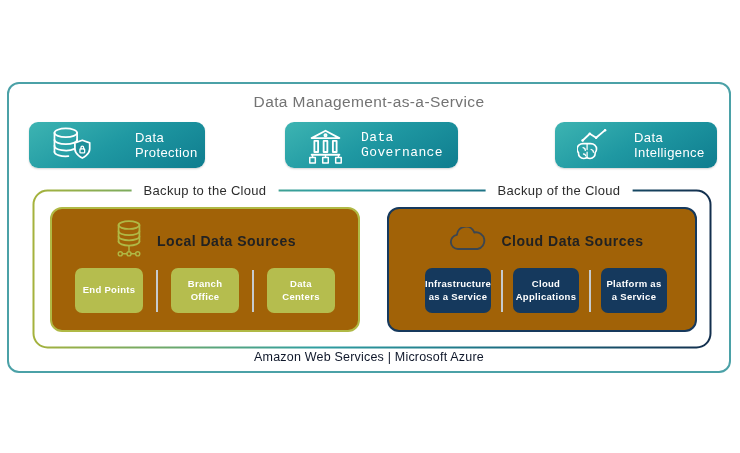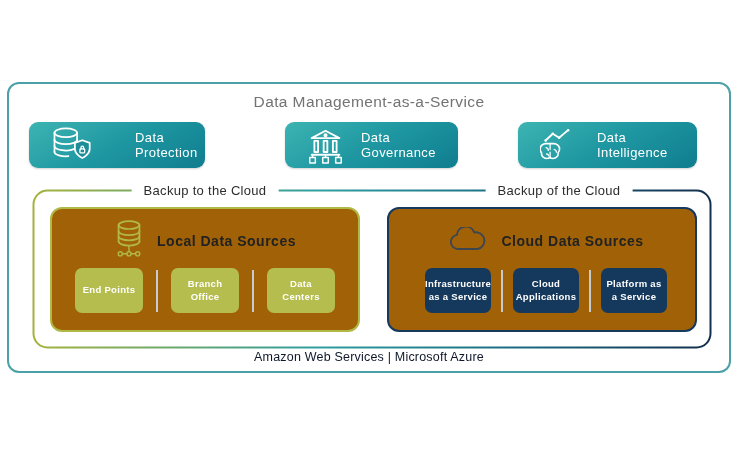--- a/index.html
+++ b/index.html
@@ -21,22 +21,22 @@
   
   .service-btn {
     position:absolute; top:38px; height:46px;
     background:linear-gradient(150deg,#3db4b2 0%,#1f98a2 48%,#0f7d8f 100%);
     border-radius:9px; display:flex; align-items:center;
     padding-left:22px; gap:17px; cursor:pointer;
     box-shadow:0 1px 2px rgba(0,0,0,0.18);
   }
   .service-btn .lbl { color:#ffffff; font-size:13px; font-weight:500; letter-spacing:0.4px; }
   .sb1 { left:20px;  width:176px;gap:44px; }
-  .sb2 { left:276px; width:173px; }
-  .sb3 { left:509px; width:179px; }
+  .sb2 { left:276px; width:173px;font-family:Liberation Mono, monospace; }
+  .sb3 { left:546px; width:162px; }
   .service-btn svg { display:block; }
   
   .bracket-svg { position:absolute; left:23px; top:105px; }
   .backup-label {
     position:absolute; top:97px; transform:translateX(-50%);
     background:#ffffff; padding:0 12px; height:20px; line-height:20px;
     font-size:13px; color:#2d2d2d; letter-spacing:0.3px; white-space:nowrap;
   }
   .bl1 { left:196px; }
   .bl2 { left:550px; }

